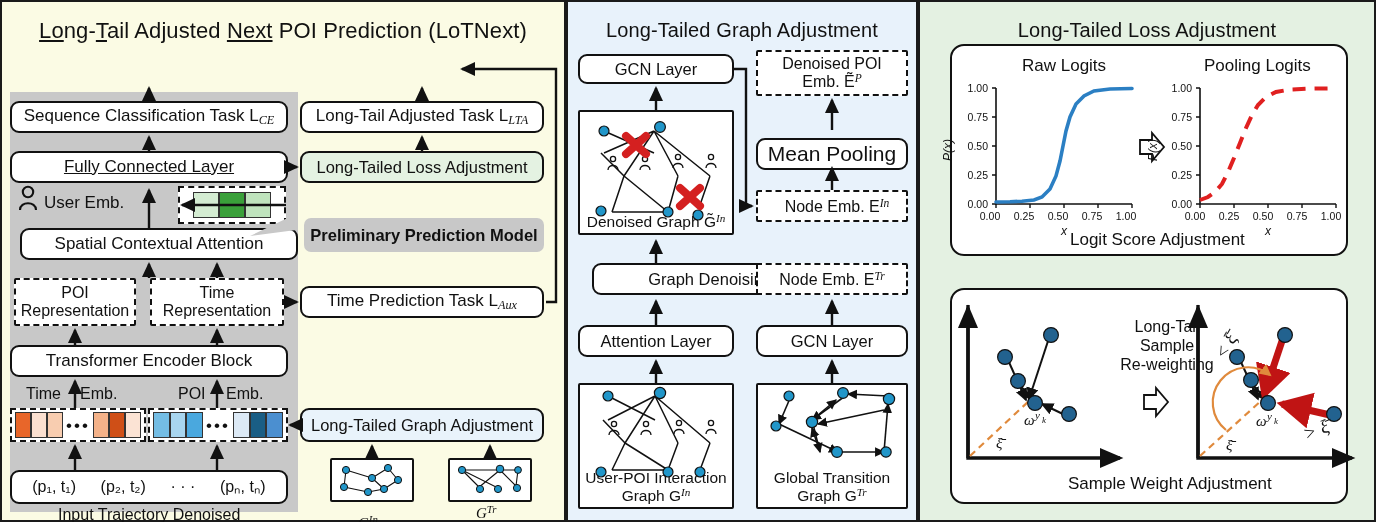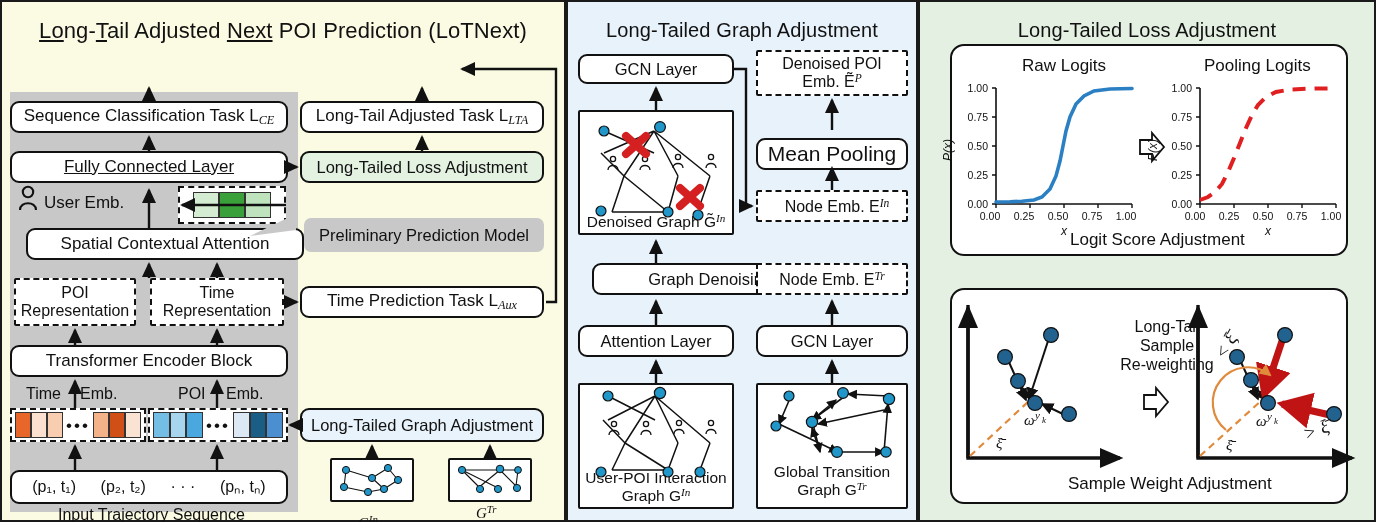--- a/index.html
+++ b/index.html
@@ -17,21 +17,21 @@
   
   .box{position:absolute;box-sizing:border-box;background:#fff;border:2.2px solid #111;
        border-radius:9px;display:flex;align-items:center;justify-content:center;
        text-align:center;color:#111;line-height:1.1;}
   .box.dashed{border-style:dashed;border-width:2.4px;border-radius:2px;}
   .box.sq{border-radius:2px;}
   .box.green{background:#e4f2e2;}
   .box.blue{background:#e9f3fb;}
   .gray-band{position:absolute;background:#c8c8c8;box-sizing:border-box;}
   .gray-pill{position:absolute;background:#c8c8c8;border-radius:7px;display:flex;
-             align-items:center;justify-content:center;color:#111;}
+             align-items:center;justify-content:center;color:#111;font-weight:bold;}
 
   .lbl{position:absolute;color:#111;white-space:nowrap;}
 
   svg.ov{position:absolute;left:0;top:0;width:1376px;height:522px;pointer-events:none;}
 
   
   .embwrap{position:absolute;box-sizing:border-box;border:2.4px dashed #111;background:#fff;
            display:flex;align-items:center;}
   .cell{height:26px;border:1px solid #333;box-sizing:border-box;}
   .dots{color:#111;font-size:17px;letter-spacing:2px;padding:0 3px;line-height:1;}
@@ -80,21 +80,21 @@
 
   <div class="lbl" style="left:44px;top:193px;font-size:17px;">
     <span>User Emb.</span>
   </div>
   <div class="embwrap" style="left:178px;top:186px;width:108px;height:38px;justify-content:center;">
     <div class="cell" style="width:26px;background:#d4ecd2;"></div>
     <div class="cell" style="width:26px;background:#3aa03a;"></div>
     <div class="cell" style="width:26px;background:#bfe3bd;"></div>
   </div>
 
-  <div class="box" style="left:26px;top:228px;width:278px;height:32px;font-size:17px;">
+  <div class="box" style="left:20px;top:228px;width:278px;height:32px;font-size:17px;">
     <span>Spatial Contextual Attention</span>
   </div>
 
   <div class="box dashed" style="left:14px;top:278px;width:122px;height:48px;font-size:16px;flex-direction:column;">
     <span style="display:block">POI</span>
     <span style="display:block">Representation</span>
   </div>
   <div class="box dashed" style="left:150px;top:278px;width:134px;height:48px;font-size:16px;flex-direction:column;">
     <span style="display:block">Time</span>
     <span style="display:block">Representation</span>
@@ -137,21 +137,21 @@
     <span>Long-Tailed Graph Adjustment</span>
   </div>
 
   <div class="box" style="left:10px;top:470px;width:278px;height:34px;font-size:16px;justify-content:space-around;padding:0 8px;">
     <span class="math">(p₁, t₁)</span>
     <span class="math">(p₂, t₂)</span>
     <span>· · ·</span>
     <span class="math">(pₙ, tₙ)</span>
   </div>
   <div class="lbl" style="left:58px;top:506px;font-size:16px;">
-    <span>Input Trajectory Sequence</span>
+    <span>Input Trajectory Denoised</span>
   </div>
 
   <div class="box sq" style="left:330px;top:458px;width:84px;height:44px;"></div>
   <div class="lbl" style="left:358px;top:513px;font-size:15px;">
     <i class="math">G</i><span class="sup">In</span>
   </div>
   <div class="box sq" style="left:448px;top:458px;width:84px;height:44px;"></div>
   <div class="lbl" style="left:476px;top:503px;font-size:15px;">
     <i class="math">G</i><span class="sup">Tr</span>
   </div>
@@ -199,21 +199,21 @@
     <span>GCN Layer</span>
   </div>
 
   <div class="box sq" style="left:578px;top:383px;width:156px;height:126px;align-items:flex-end;font-size:15.5px;
               flex-direction:column;justify-content:flex-end;padding-bottom:3px;">
     <span style="width:100%;text-align:center;">User-POI Interaction</span>
     <span style="width:100%;text-align:center;"><span>Graph G</span><span class="sup">In</span></span>
   </div>
 
   <div class="box sq" style="left:756px;top:383px;width:152px;height:126px;align-items:flex-end;font-size:15.5px;
-              flex-direction:column;justify-content:flex-end;padding-bottom:9px;">
+              flex-direction:column;justify-content:flex-end;padding-bottom:3px;">
     <span style="width:100%;text-align:center;">Global Transition</span>
     <span style="width:100%;text-align:center;"><span>Graph G</span><span class="sup">Tr</span></span>
   </div>
 
   <div class="panel" id="panel-right">
     <div class="ptitle" style="top:7px;font-size:20px;">
       <span>Long-Tailed Loss Adjustment</span>
     </div>
   </div>
 

